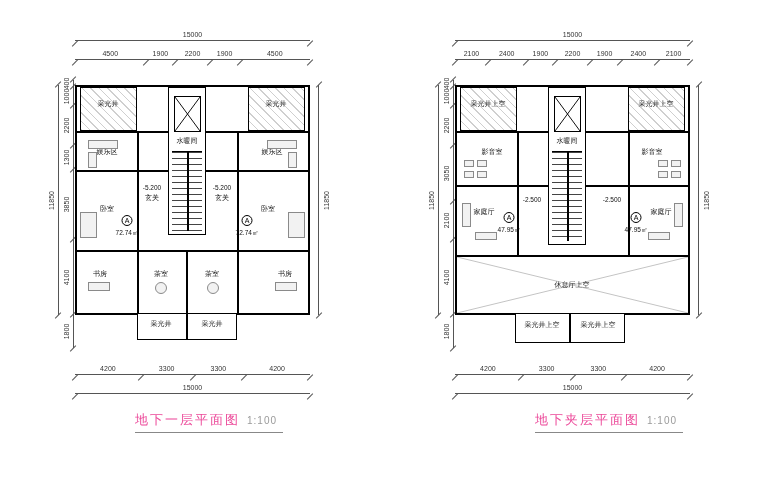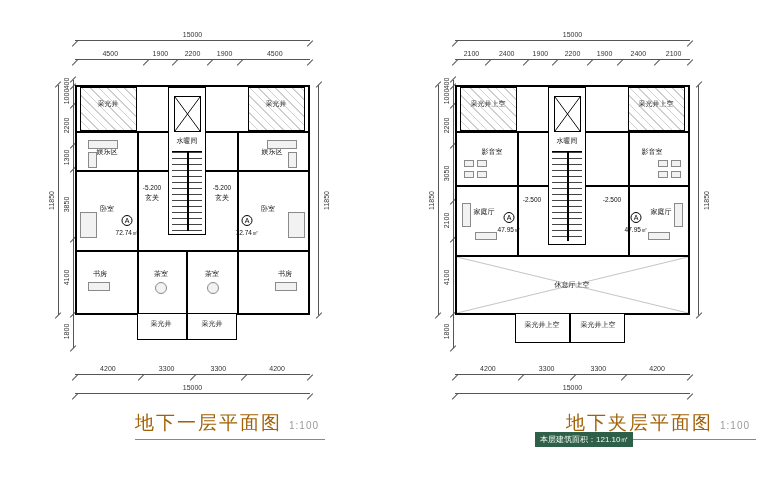--- a/index.html
+++ b/index.html
@@ -45,21 +45,21 @@
   .unit-mark { position:absolute; width:11px; height:11px; border:1px solid #000; border-radius:50%; background:#fff;
     font-size:7px; line-height:10px; text-align:center; color:#000; transform:translateX(-50%); }
   .unit-area { position:absolute; font-size:6.5px; color:#111; white-space:nowrap; transform:translateX(-50%); }
 
   
   .furn { position:absolute; border:1px solid #8a8a8a; background:#f2f2f2; }
   .furn.round { border-radius:50%; }
 
   
   .title-row { position:absolute; border-bottom:1px solid #888; padding:0 6px 3px 0; white-space:nowrap; }
-  .plan-title { font-size:19px; color:#a16207; letter-spacing:2px; }
+  .plan-title { font-size:13px; color:#ec4899; letter-spacing:2px; }
   .plan-scale { font-size:10px; color:#9a9a9a; margin-left:7px; letter-spacing:1px; }
   .area-note { position:absolute; background:#2e5f49; color:#f2faf4; font-size:8px; padding:2px 5px; white-space:nowrap; }
 </style>
 </head>
 <body>
 
 <div id="canvas">
 
   <div class="plan">
 
@@ -281,19 +281,18 @@
     <div class="furn" style="left:477px;top:171px;width:10px;height:7px"></div>
     <div class="furn" style="left:658px;top:160px;width:10px;height:7px"></div>
     <div class="furn" style="left:671px;top:160px;width:10px;height:7px"></div>
     <div class="furn" style="left:658px;top:171px;width:10px;height:7px"></div>
     <div class="furn" style="left:671px;top:171px;width:10px;height:7px"></div>
     <div class="furn" style="left:462px;top:203px;width:9px;height:24px"></div>
     <div class="furn" style="left:475px;top:232px;width:22px;height:8px"></div>
     <div class="furn" style="left:674px;top:203px;width:9px;height:24px"></div>
     <div class="furn" style="left:648px;top:232px;width:22px;height:8px"></div>
 
-    <div class="title-row" style="left:566px;top:410px">
+    <div class="title-row" style="left:535px;top:410px">
       <span class="plan-title">地下夹层平面图</span><span class="plan-scale">1:100</span>
     </div>
-    <div class="area-note" style="left:535px;top:432px">本层建筑面积：121.10㎡</div>
   </div>
 
 </div>
 
 </body></html>

